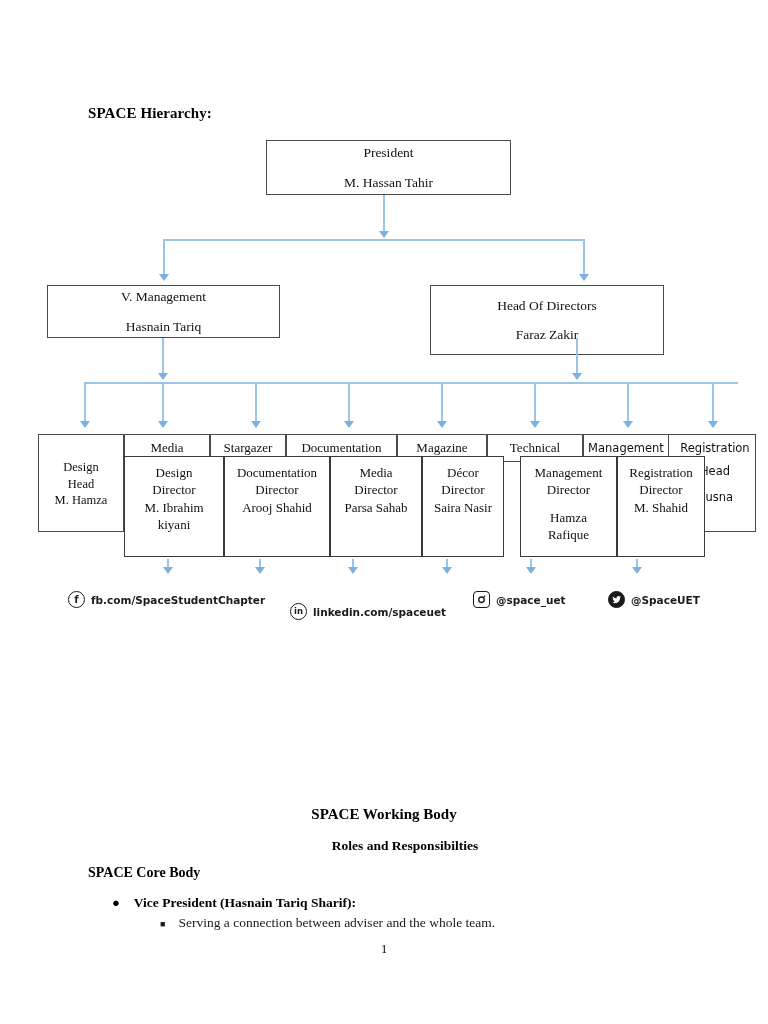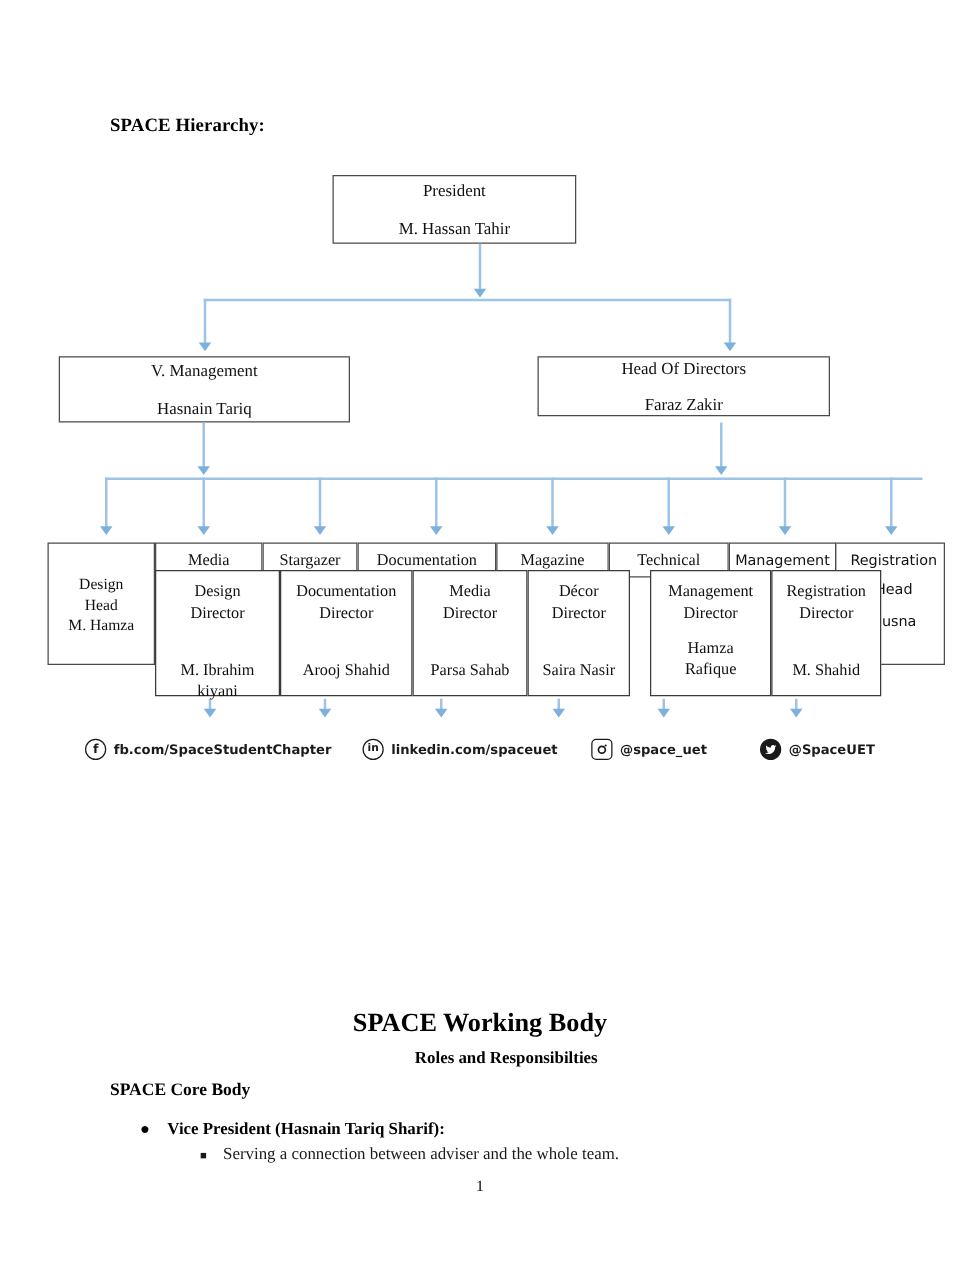--- a/index.html
+++ b/index.html
@@ -19,21 +19,21 @@
     position: absolute;
     inset: 0;
     width: 768px;
     height: 1024px;
   }
 
   
   .doc-title {
     position: absolute;
     left: 88px;
-    top: 93px;
+    top: 105px;
     font-size: 15px;
     font-weight: bold;
     letter-spacing: 0.1px;
   }
 
   
   .node {
     position: absolute;
     border: 1.6px solid #4a4a4a;
     background: #ffffff;
@@ -86,21 +86,21 @@
     font-size: 13px;
     line-height: 1.3;
     color: #111;
     padding-top: 8px;
   }
   .dir-cell .role {
     display: block;
   }
   .dir-cell .person {
     display: block;
-    margin-top: 29px;
+    margin-top: 1px;
   }
 
   
   .conn {
     position: absolute;
     background: #9dc3e6;
   }
   .vline { width: 2px; }
   .hline { height: 2px; }
   .arrow {
@@ -148,21 +148,21 @@
   .sic.square {
     border-radius: 4px;
   }
   .sic svg { display: block; }
 
   
   .sec-title {
     position: absolute;
     width: 768px;
     text-align: center;
-    font-size: 21px;
+    font-size: 15px;
     font-weight: bold;
   }
   .sec-sub {
     position: absolute;
     width: 768px;
     text-align: center;
     font-size: 13.5px;
     font-weight: bold;
   }
   .sec-h3 {
@@ -205,40 +205,40 @@
     font-size: 12.5px;
   }
 </style>
 </head>
 <body>
 
 <div class="page">
 
   <div class="doc-title">SPACE Hierarchy:</div>
 
-  <div class="node" style="left:266px; top:140px; width:195px; height:55px;">
+  <div class="node" style="left:266px; top:140px; width:245px; height:55px;">
     <span class="ln">President</span>
     <span class="ln">M. Hassan Tahir</span>
   </div>
 
   <div class="conn vline" style="left:383px; top:195px; width:2px; height:40px;"></div>
   <div class="arrow" style="left:379px; top:231px;"></div>
 
   <div class="conn hline" style="left:163px; top:239px; width:422px; height:2px;"></div>
   <div class="conn vline" style="left:163px; top:239px; width:2px; height:38px;"></div>
   <div class="arrow" style="left:159px; top:274px;"></div>
   <div class="conn vline" style="left:583px; top:239px; width:2px; height:38px;"></div>
   <div class="arrow" style="left:579px; top:274px;"></div>
 
   <div class="node" style="left:47px; top:285px; width:233px; height:53px;">
     <span class="ln">V. Management</span>
     <span class="ln">Hasnain Tariq</span>
   </div>
 
-  <div class="node" style="left:430px; top:285px; width:234px; height:48px;">
+  <div class="node" style="left:430px; top:285px; width:234px; height:70px;">
     <span class="ln">Head Of Directors</span>
     <span class="ln">Faraz Zakir</span>
   </div>
 
   <div class="conn vline" style="left:162px; top:338px; width:2px; height:38px;"></div>
   <div class="arrow" style="left:158px; top:373px;"></div>
   <div class="conn vline" style="left:576px; top:338px; width:2px; height:38px;"></div>
   <div class="arrow" style="left:572px; top:373px;"></div>
 
   <div class="conn hline" style="left:84px; top:382px; width:654px; height:2px;"></div>
@@ -354,21 +354,21 @@
 
   <div class="social-row">
 
     <div class="social" style="left:0px; top:0px;">
       <span class="sic">
         <span>f</span>
       </span>
       <span>fb.com/SpaceStudentChapter</span>
     </div>
 
-    <div class="social" style="left:222px; top:0px;">
+    <div class="social" style="left:222px; top:12px;">
       <span class="sic" style="font-size:8.5px;">
         <span>in</span>
       </span>
       <span>linkedin.com/spaceuet</span>
     </div>
 
     <div class="social" style="left:405px; top:0px;">
       <span class="sic square">
         <svg width="11" height="11" viewBox="0 0 12 12" aria-hidden="true">
           <circle cx="6" cy="6.3" r="3" fill="none" stroke="#1a1a1a" stroke-width="1.5"></circle>

